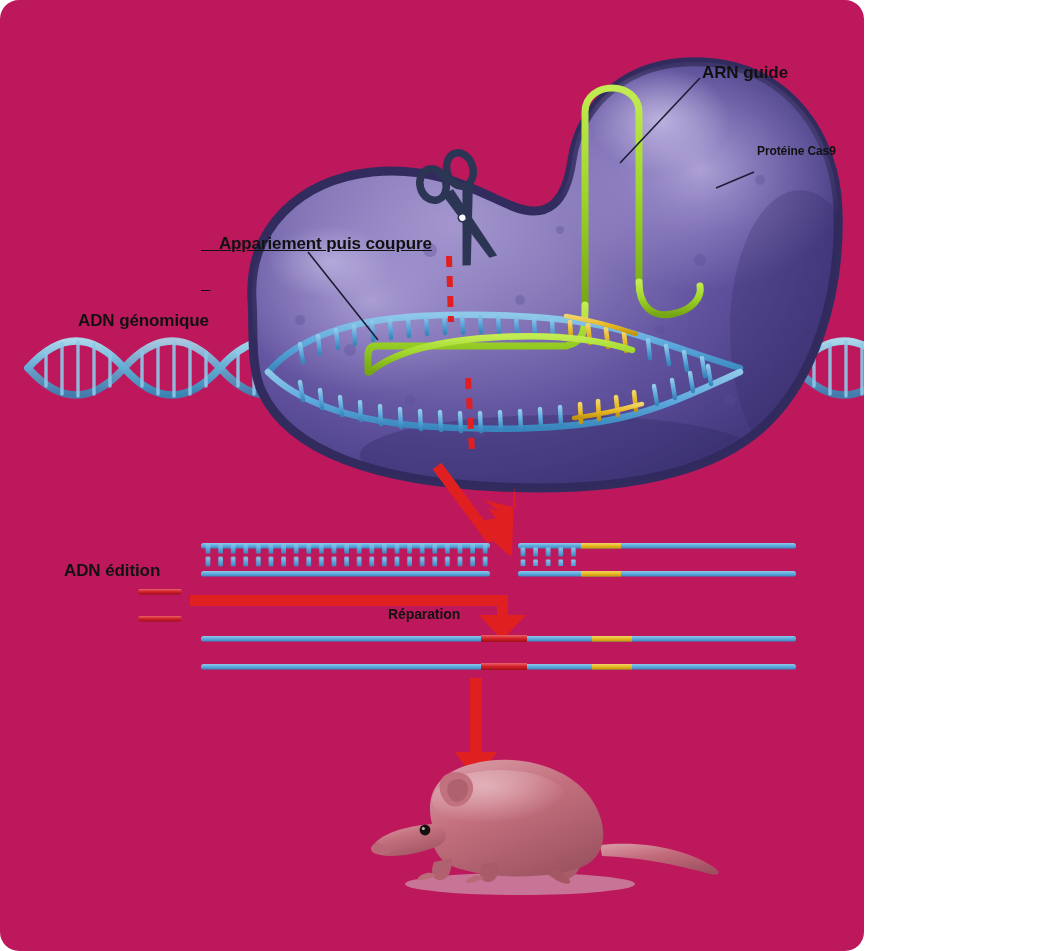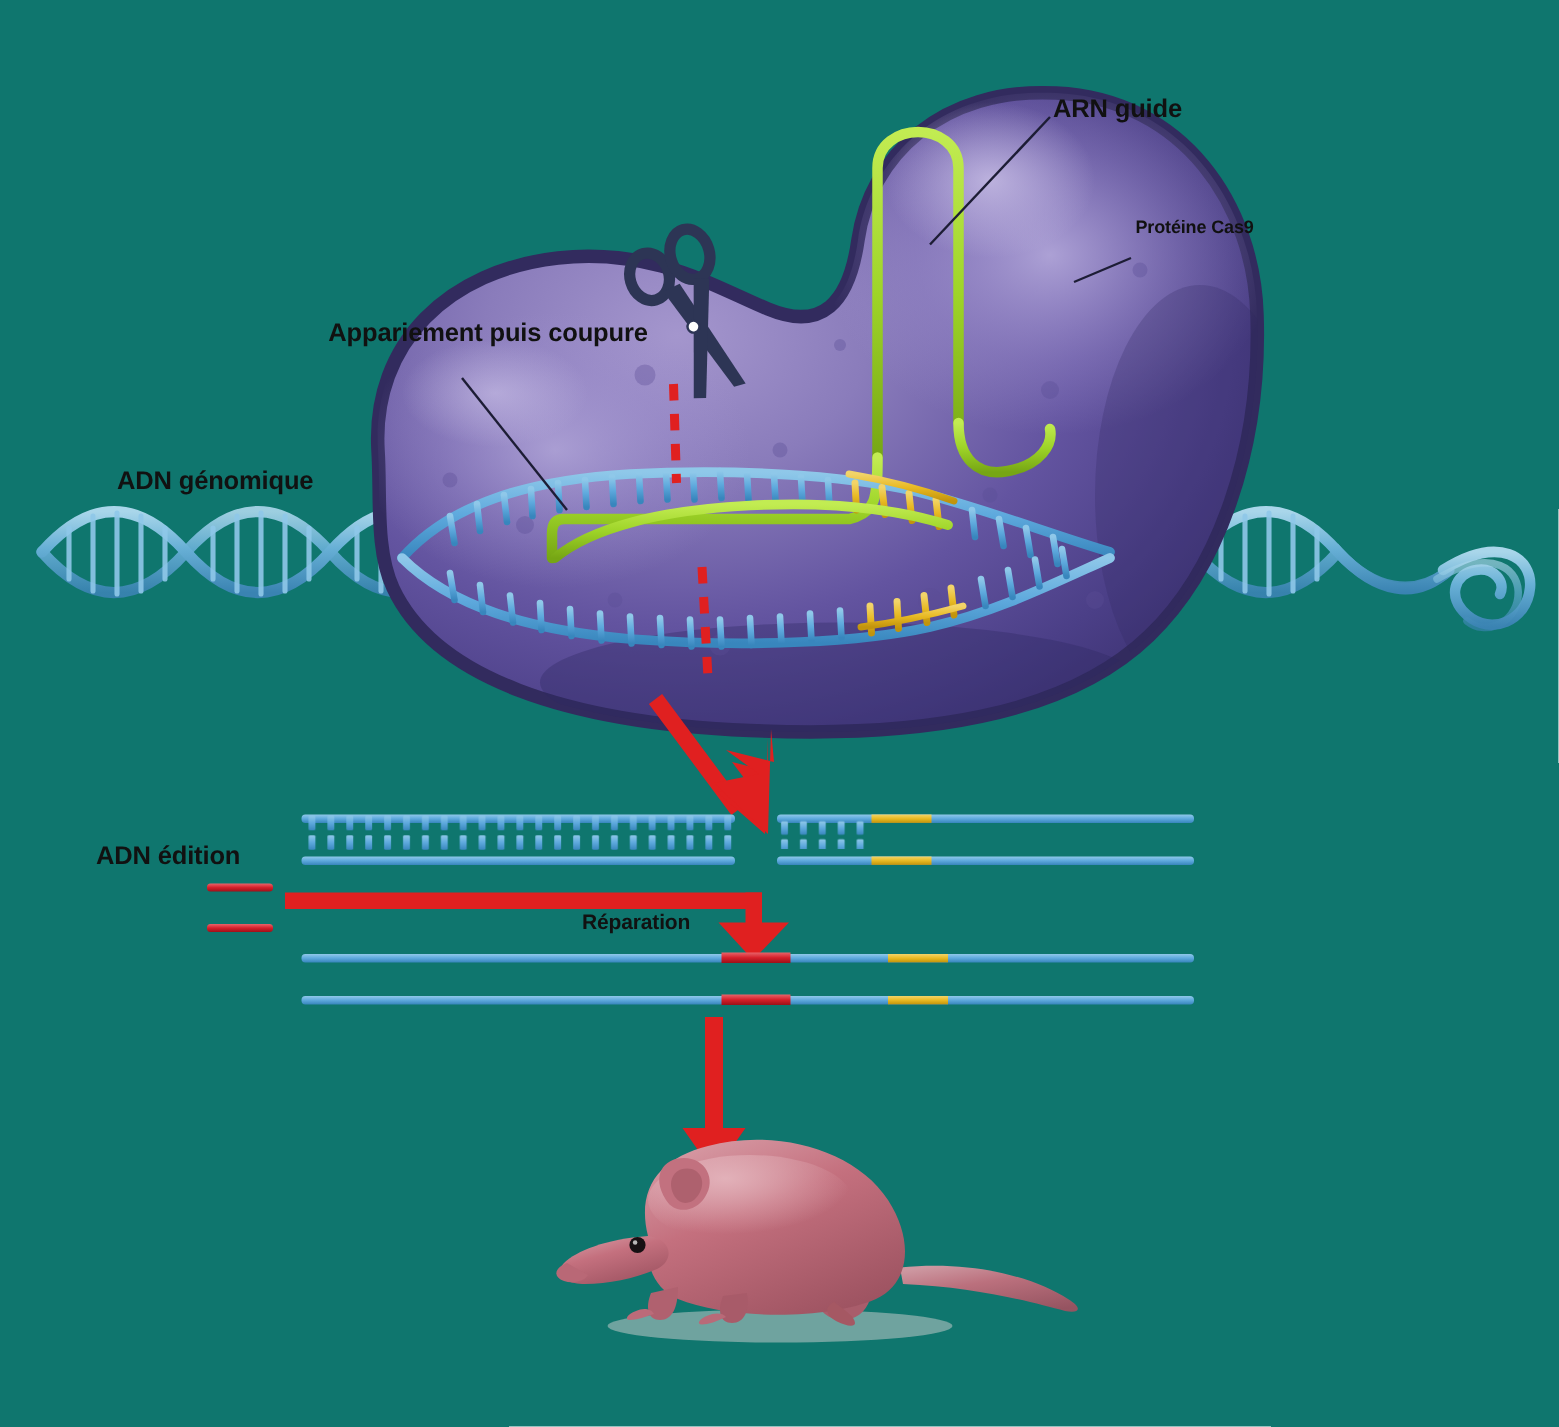--- a/index.html
+++ b/index.html
@@ -4,39 +4,40 @@
 <title>CRISPR-Cas9</title>
 <style>
   * { box-sizing: border-box; }
   html, body {
     margin: 0; padding: 0;
     background: #ffffff;
     font-family: "Liberation Sans", sans-serif;
   }
   #stage {
     position: relative;
-    width: 1039px;
+    width: 864px;
     height: 951px;
-    background: #0f766e;
+    background: #be185d;
     overflow: hidden;
+    border-radius: 19px;
   }
   #diagram { position: absolute; top: 0; left: 0; }
   .lbl {
     position: absolute;
     font-family: "Liberation Sans", sans-serif;
     font-weight: bold;
     color: #111111;
     white-space: pre;
     line-height: 1.18;
     letter-spacing: -0.1px;
     user-select: none;
   }
   #lbl-arn        { left: 702px; top: 63px;  font-size: 17px; }
   #lbl-cas9       { left: 757px; top: 144px; font-size: 12px; }
-  #lbl-appar      { left: 201px; top: 192px; font-size: 17px; text-align: left; }
+  #lbl-appar      { left: 201px; top: 214px; font-size: 17px; text-align: left; text-decoration: underline; }
   #lbl-adn-gen    { left: 78px;  top: 311px; font-size: 17px; }
   #lbl-adn-etr    { left: 64px;  top: 561px; font-size: 17px; }
   #lbl-repar      { left: 388px; top: 606px; font-size: 14px; }
   #lbl-edition    { left: 368px; top: 696px; font-size: 16.5px; text-align: center; }
 </style>
 </head>
 <body>
 
 <div id="stage">
 

